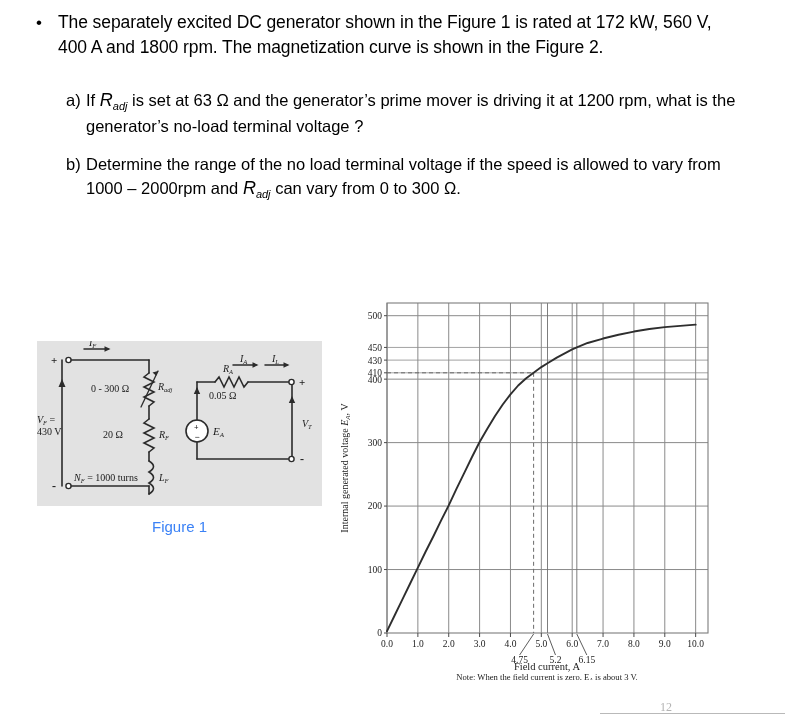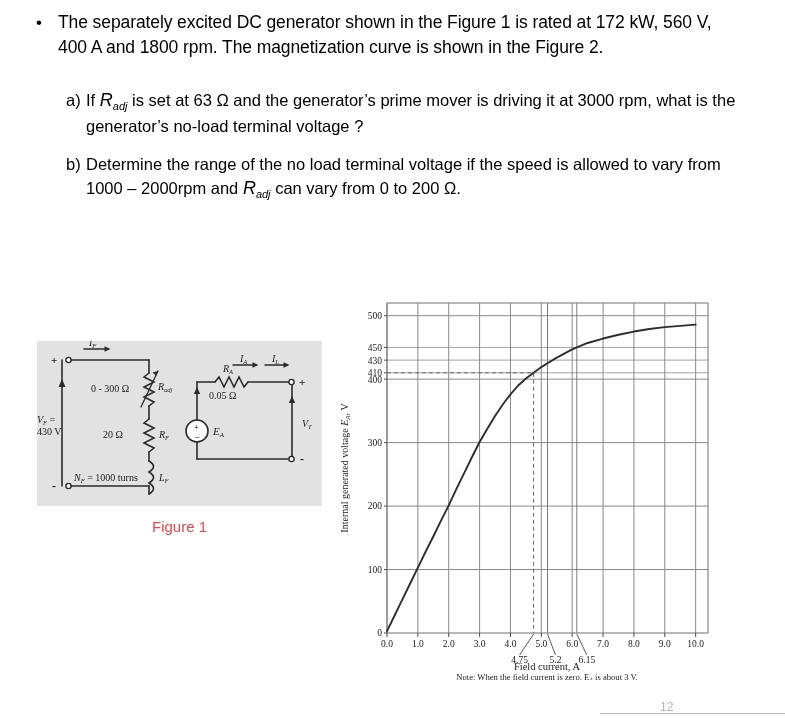--- a/index.html
+++ b/index.html
@@ -97,21 +97,21 @@
     position: absolute;
     left: 0; top: 0;
   }
   #figure1-caption {
     position: absolute;
     left: 37px;
     top: 518px;
     width: 285px;
     text-align: center;
     font-size: 15px;
-    color: #ef4444;
+    color: #3b82f6;
   }
 
   
   #figure2-wrap {
     position: absolute;
     left: 330px;
     top: 288px;
     width: 420px;
     height: 390px;
   }
@@ -135,40 +135,41 @@
     width: 185px;
     height: 1px;
     background: #b9b9b9;
   }
   #page-number {
     position: absolute;
     left: 660px;
     top: 700px;
     font-size: 12px;
     color: #b3b3b3;
+    font-family: Liberation Serif, serif;
   }
 </style>
 </head>
 <body>
 
 <div id="question-block">
 
   <div class="bullet-row">
     <div class="bullet-dot">•</div>
     <div class="bullet-text">The separately excited DC generator shown in the Figure 1 is rated at 172 kW, 560 V, 400 A and 1800 rpm.  The magnetization curve is shown in the Figure 2.</div>
   </div>
 
   <div class="sub-item" id="sub-a">
     <span class="sub-label">a)</span>
-    <span class="sub-text"><span>If </span><span class="mathvar"><span>R</span><sub>adj</sub></span><span> is set at 63 Ω and the generator’s prime mover is driving it at 3000 rpm, what is the generator’s no-load terminal voltage ?</span></span>
+    <span class="sub-text"><span>If </span><span class="mathvar"><span>R</span><sub>adj</sub></span><span> is set at 63 Ω and the generator’s prime mover is driving it at 1200 rpm, what is the generator’s no-load terminal voltage ?</span></span>
   </div>
 
   <div class="sub-item" id="sub-b">
     <span class="sub-label">b)</span>
-    <span class="sub-text"><span>Determine the range of the no load terminal voltage if the speed is allowed to vary from 1000 – 2000rpm and </span><span class="mathvar"><span>R</span><sub>adj</sub></span><span> can vary from 0  to 200 Ω.</span></span>
+    <span class="sub-text"><span>Determine the range of the no load terminal voltage if the speed is allowed to vary from 1000 – 2000rpm and </span><span class="mathvar"><span>R</span><sub>adj</sub></span><span> can vary from 0  to 300 Ω.</span></span>
   </div>
 
 </div>
 
 <div id="figure1-wrap">
   <div id="figure1-bg"></div>
   <svg id="figure1-svg" width="285" height="165" viewBox="0 0 285 165">
     <g stroke="#2b2b2b" stroke-width="1.6" fill="none" stroke-linecap="round">
 
       <line x1="25" y1="19" x2="25" y2="145"></line>

